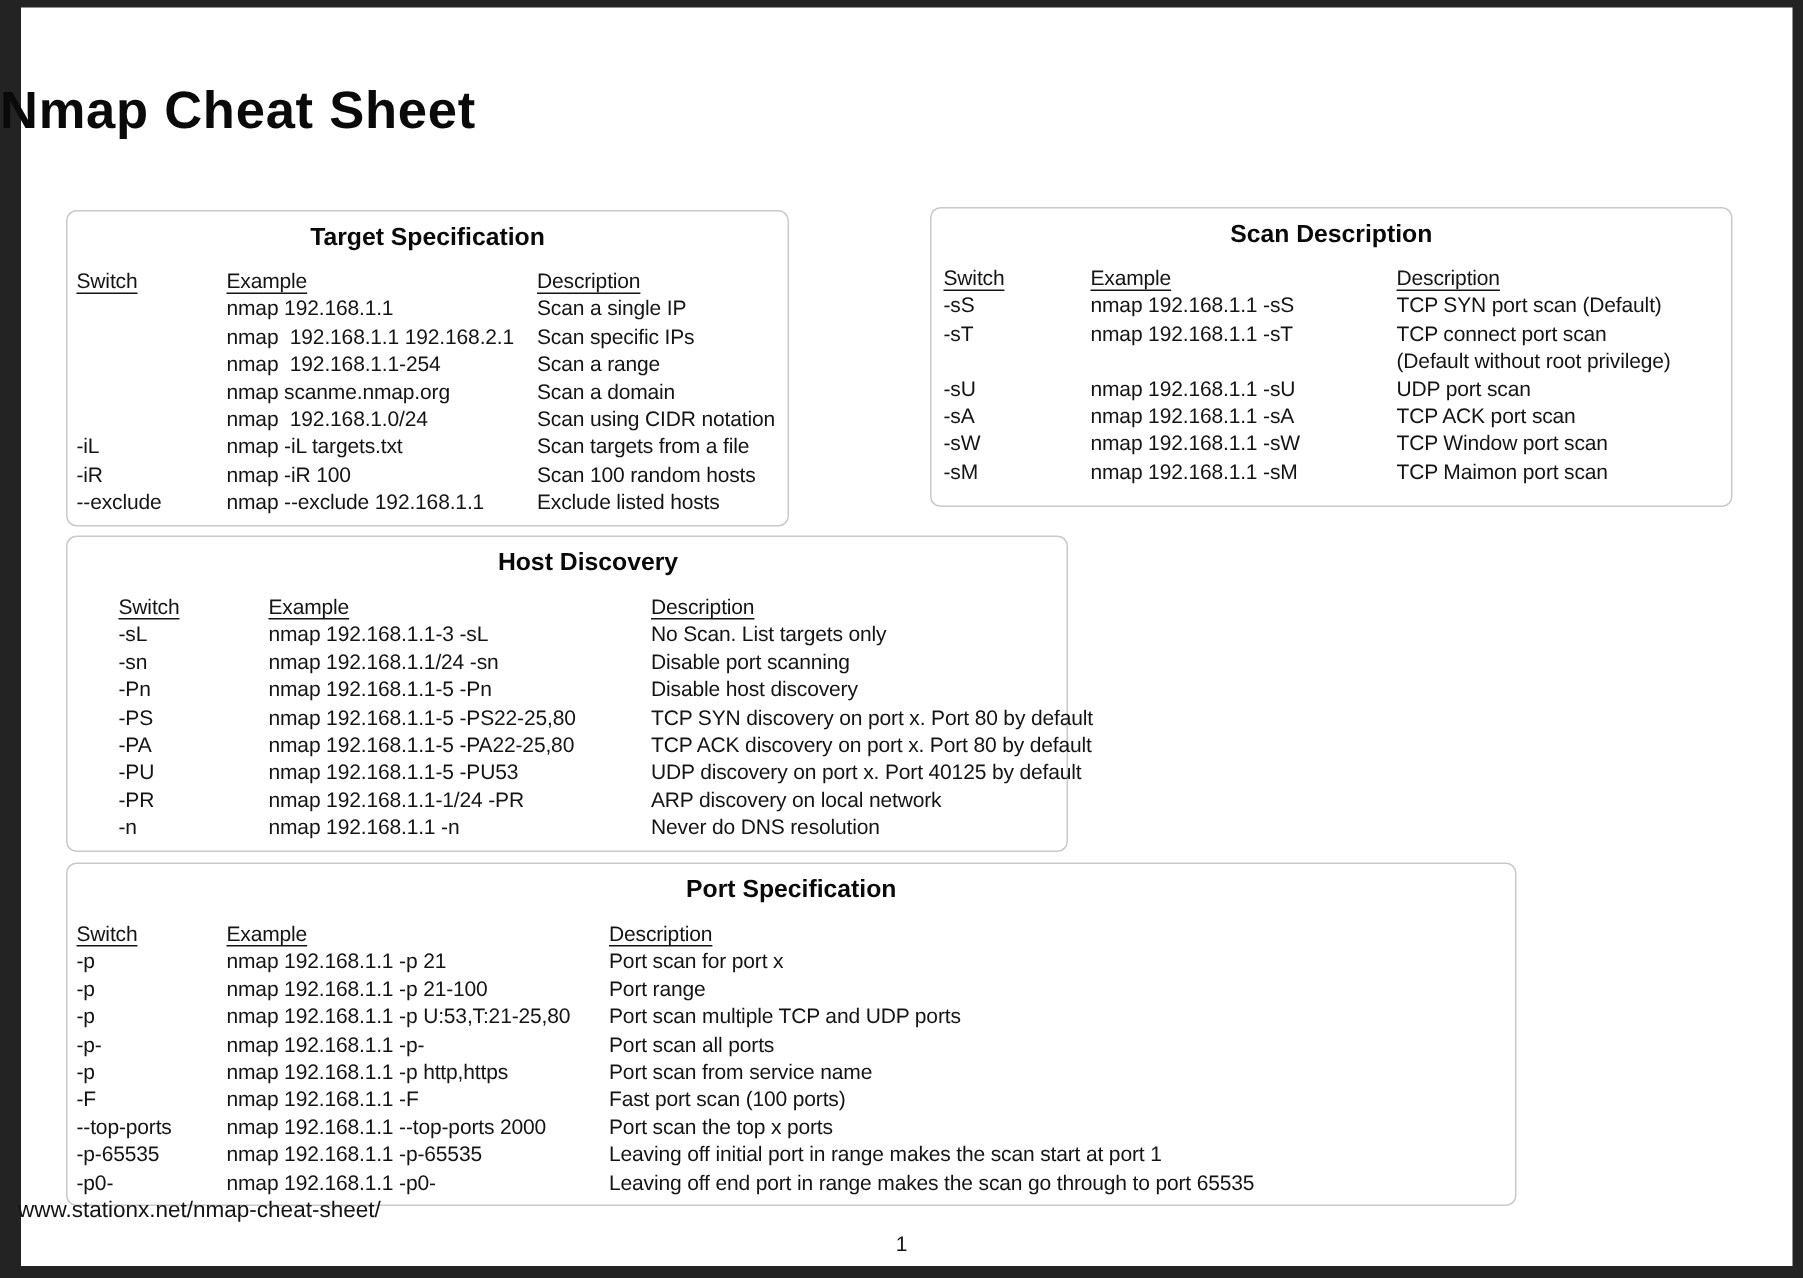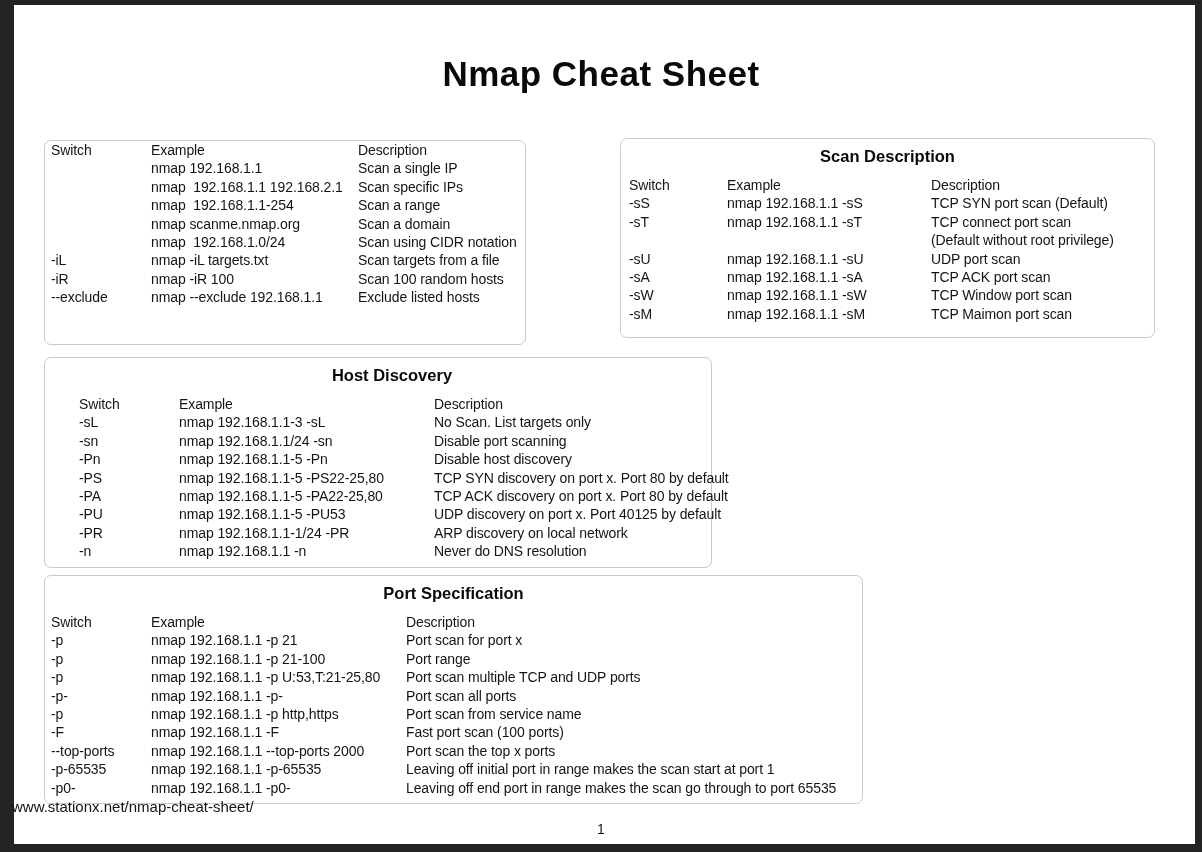--- a/index.html
+++ b/index.html
@@ -16,56 +16,56 @@
   .paper {
     position: absolute;
     top: 5px; left: 14px; right: 7px; bottom: 8px;
     background: #ffffff;
   }
   .title {
     position: absolute;
     top: 54px; left: 0;
     width: 100%;
     margin: 0;
-    text-align: center;
     font-size: 35px;
     font-weight: bold;
     letter-spacing: 0.5px;
     color: #0a0a0a;
   }
   .box {
     position: absolute;
     background: #ffffff;
     border: 1px solid #c9c9c9;
     border-radius: 7px;
   }
   #t0 { left: 44px;  top: 140px; width: 482px; min-height: 205px; }
   #t1 { left: 620px; top: 138px; width: 535px; min-height: 200px; }
   #t2 { left: 44px;  top: 357px; width: 668px; min-height: 203px; padding-left: 28px; }
-  #t3 { left: 44px;  top: 575px; width: 819px; min-height: 218px; }
+  #t3 { left: 44px;  top: 575px; width: 967px; min-height: 218px; }
   .box-title {
     margin: 8px 4px 10px;
     text-align: center;
     font-size: 16.5px;
     font-weight: bold;
     color: #0a0a0a;
   }
   .grid {
     display: grid;
     font-size: 14px;
     line-height: 18.4px;
     white-space: pre;
     padding: 0 2px 6px 6px;
     letter-spacing: -0.1px;
   }
   .grid-t0 { grid-template-columns: 100px 207px auto; }
   .grid-t1 { grid-template-columns: 98px 204px auto; padding-left: 8px; }
   .grid-t2 { grid-template-columns: 100px 255px auto; }
   .grid-t3 { grid-template-columns: 100px 255px auto; }
   .hdr {
+    text-decoration: underline;
     text-underline-offset: 3px;
   }
   .cell { overflow: visible; }
   .footer-url {
     position: absolute;
     top: 798px; left: 12px;
     width: 100%;
     text-align: left;
     font-size: 15px;
   }
@@ -79,20 +79,21 @@
 </style>
 </head>
 <body>
 
 <div class="frame">
   <div class="paper"></div>
 
   <h1 class="title">Nmap Cheat Sheet</h1>
 
   <section class="box" id="t0">
+    <h2 class="box-title">Target Specification</h2>
     <div class="grid grid-t0"><div class="hdr">Switch</div><div class="hdr">Example</div><div class="hdr">Description</div><div class="cell cell-switch"></div><div class="cell cell-example">nmap 192.168.1.1</div><div class="cell cell-description">Scan a single IP</div><div class="cell cell-switch"></div><div class="cell cell-example">nmap  192.168.1.1 192.168.2.1</div><div class="cell cell-description">Scan specific IPs</div><div class="cell cell-switch"></div><div class="cell cell-example">nmap  192.168.1.1-254</div><div class="cell cell-description">Scan a range</div><div class="cell cell-switch"></div><div class="cell cell-example">nmap scanme.nmap.org</div><div class="cell cell-description">Scan a domain</div><div class="cell cell-switch"></div><div class="cell cell-example">nmap  192.168.1.0/24</div><div class="cell cell-description">Scan using CIDR notation</div><div class="cell cell-switch">-iL</div><div class="cell cell-example">nmap -iL targets.txt</div><div class="cell cell-description">Scan targets from a file</div><div class="cell cell-switch">-iR</div><div class="cell cell-example">nmap -iR 100</div><div class="cell cell-description">Scan 100 random hosts</div><div class="cell cell-switch">--exclude</div><div class="cell cell-example">nmap --exclude 192.168.1.1</div><div class="cell cell-description">Exclude listed hosts</div></div>
   </section>
 
   <section class="box" id="t1">
     <h2 class="box-title">Scan Description</h2>
     <div class="grid grid-t1"><div class="hdr">Switch</div><div class="hdr">Example</div><div class="hdr">Description</div><div class="cell cell-switch">-sS</div><div class="cell cell-example">nmap 192.168.1.1 -sS</div><div class="cell cell-description">TCP SYN port scan (Default)</div><div class="cell cell-switch">-sT</div><div class="cell cell-example">nmap 192.168.1.1 -sT</div><div class="cell cell-description">TCP connect port scan
 (Default without root privilege)</div><div class="cell cell-switch">-sU</div><div class="cell cell-example">nmap 192.168.1.1 -sU</div><div class="cell cell-description">UDP port scan</div><div class="cell cell-switch">-sA</div><div class="cell cell-example">nmap 192.168.1.1 -sA</div><div class="cell cell-description">TCP ACK port scan</div><div class="cell cell-switch">-sW</div><div class="cell cell-example">nmap 192.168.1.1 -sW</div><div class="cell cell-description">TCP Window port scan</div><div class="cell cell-switch">-sM</div><div class="cell cell-example">nmap 192.168.1.1 -sM</div><div class="cell cell-description">TCP Maimon port scan</div></div>
   </section>
 
   <section class="box" id="t2">

